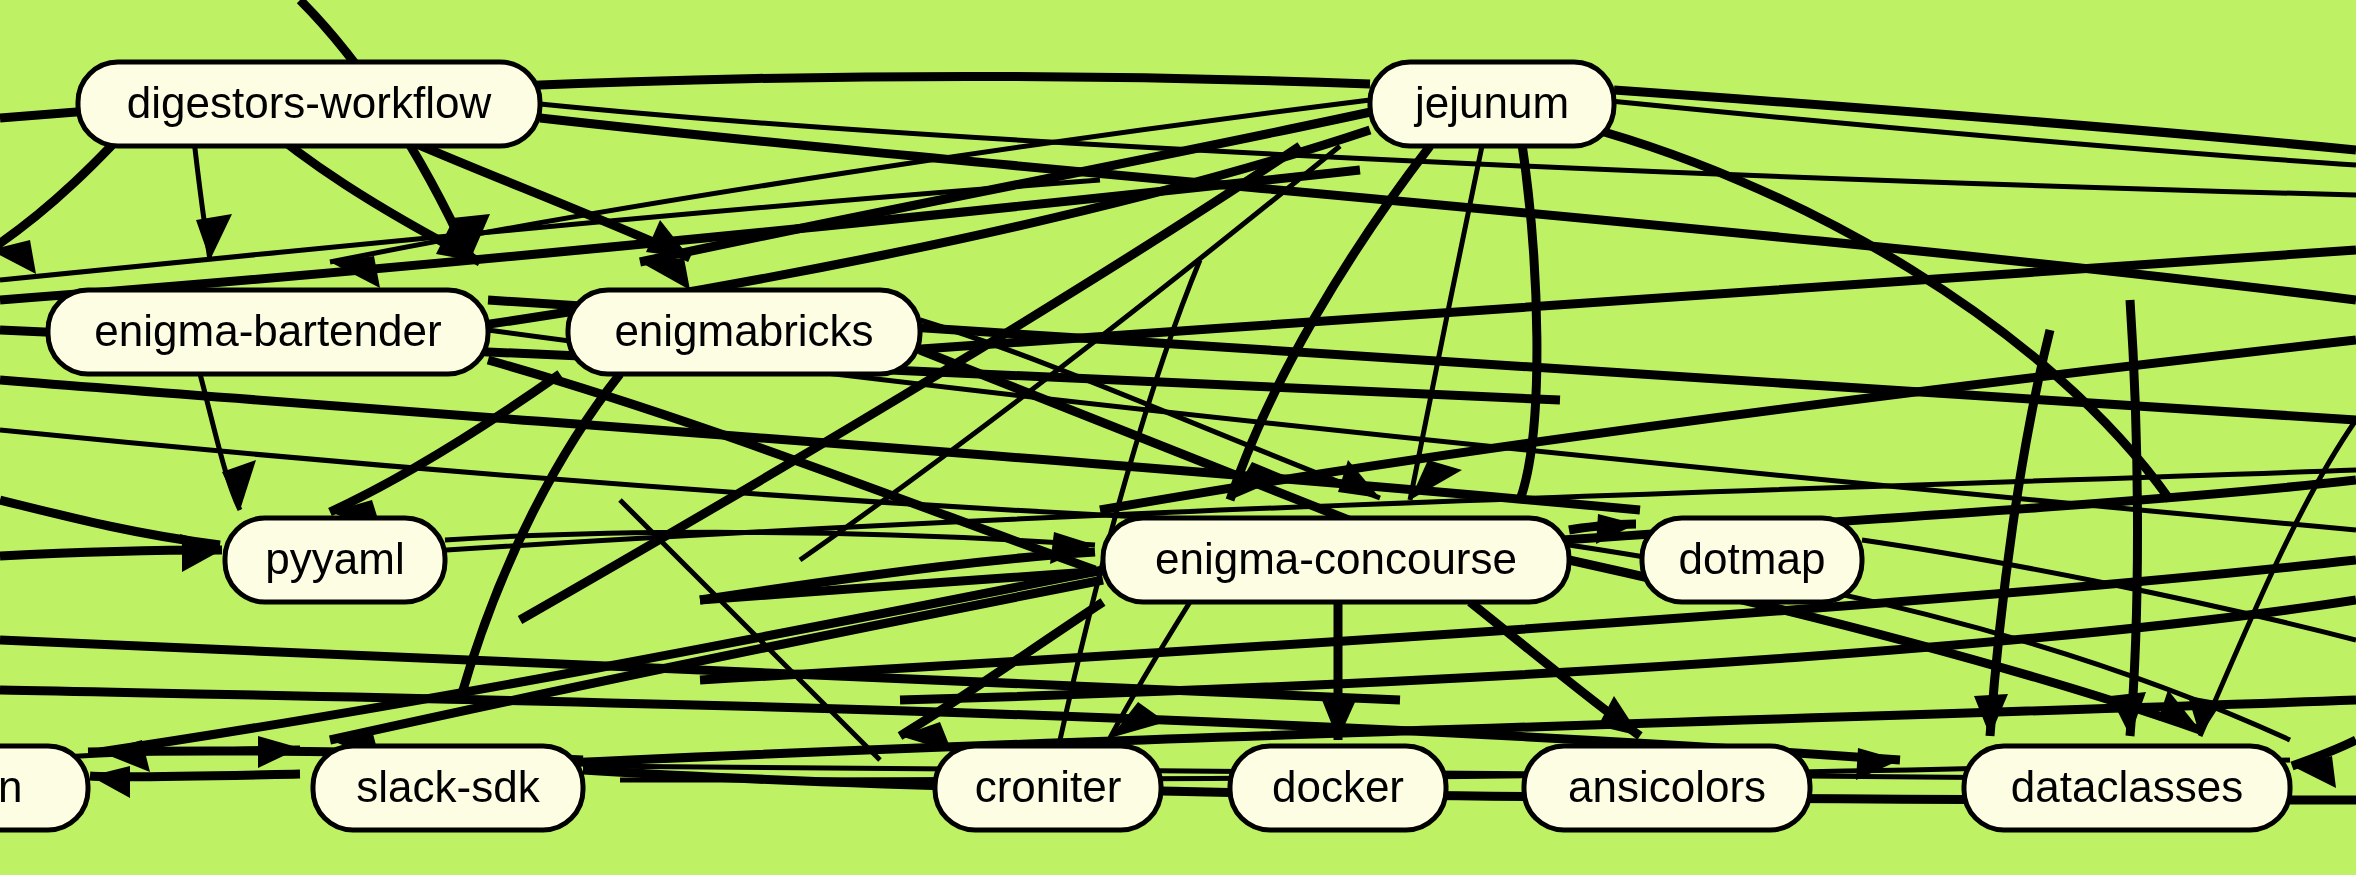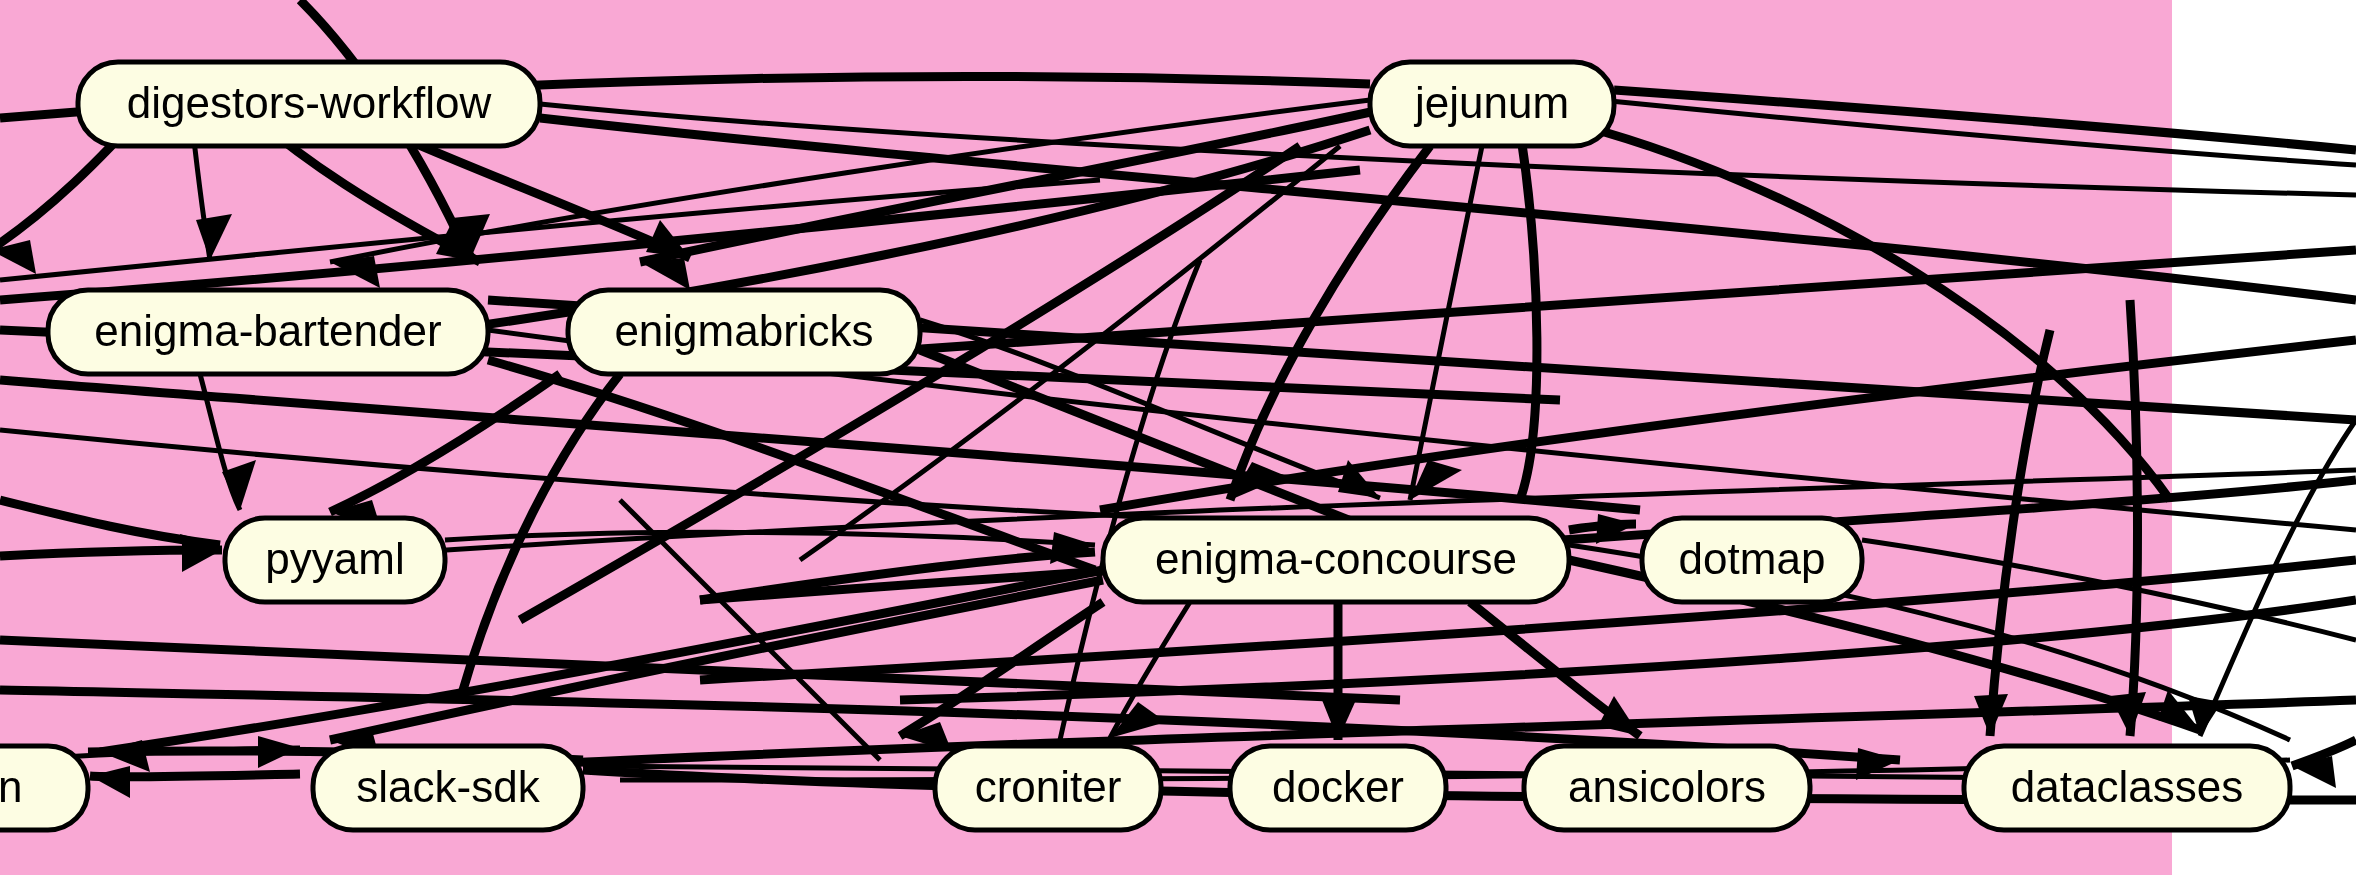--- a/index.html
+++ b/index.html
@@ -8,23 +8,23 @@
     background: #ffffff;
   }
   body {
     width: 2356px;
     height: 875px;
     overflow: hidden;
     font-family: "Liberation Sans", sans-serif;
   }
   #graph-root {
     position: relative;
-    width: 2172px;
+    width: 2356px;
     height: 875px;
-    background: #f9a8d4;
+    background: #bef264;
   }
   svg#graph-canvas {
     position: absolute;
     top: 0;
     left: 0;
     width: 2356px;
     height: 875px;
     display: block;
   }
   .edge-path {

